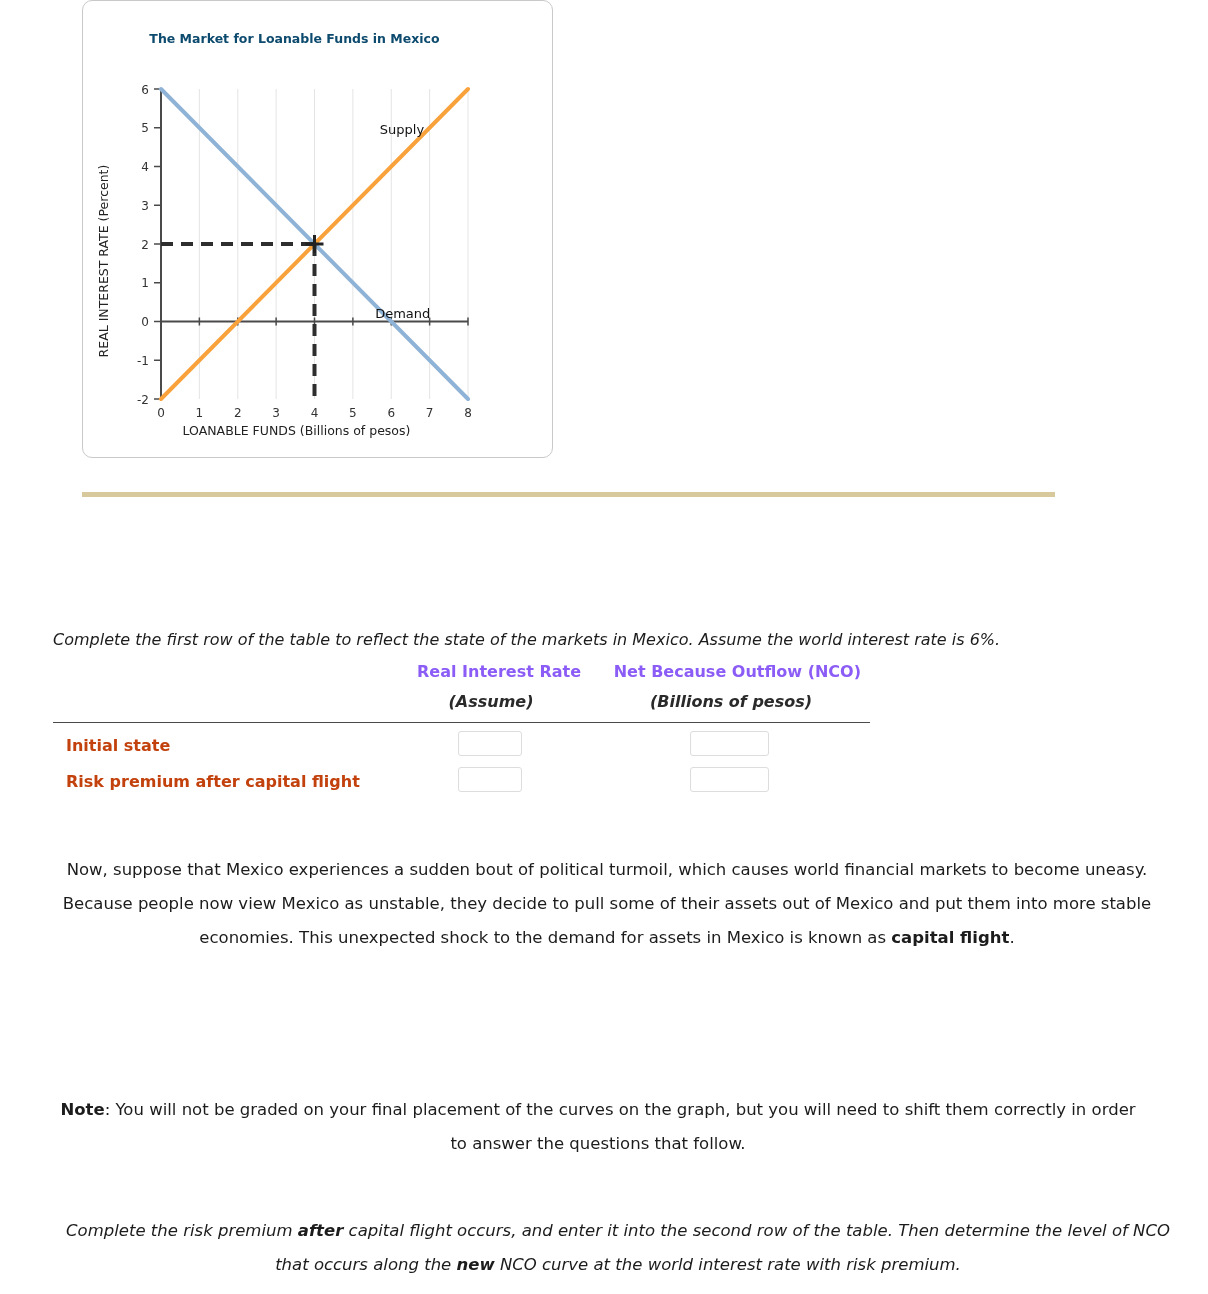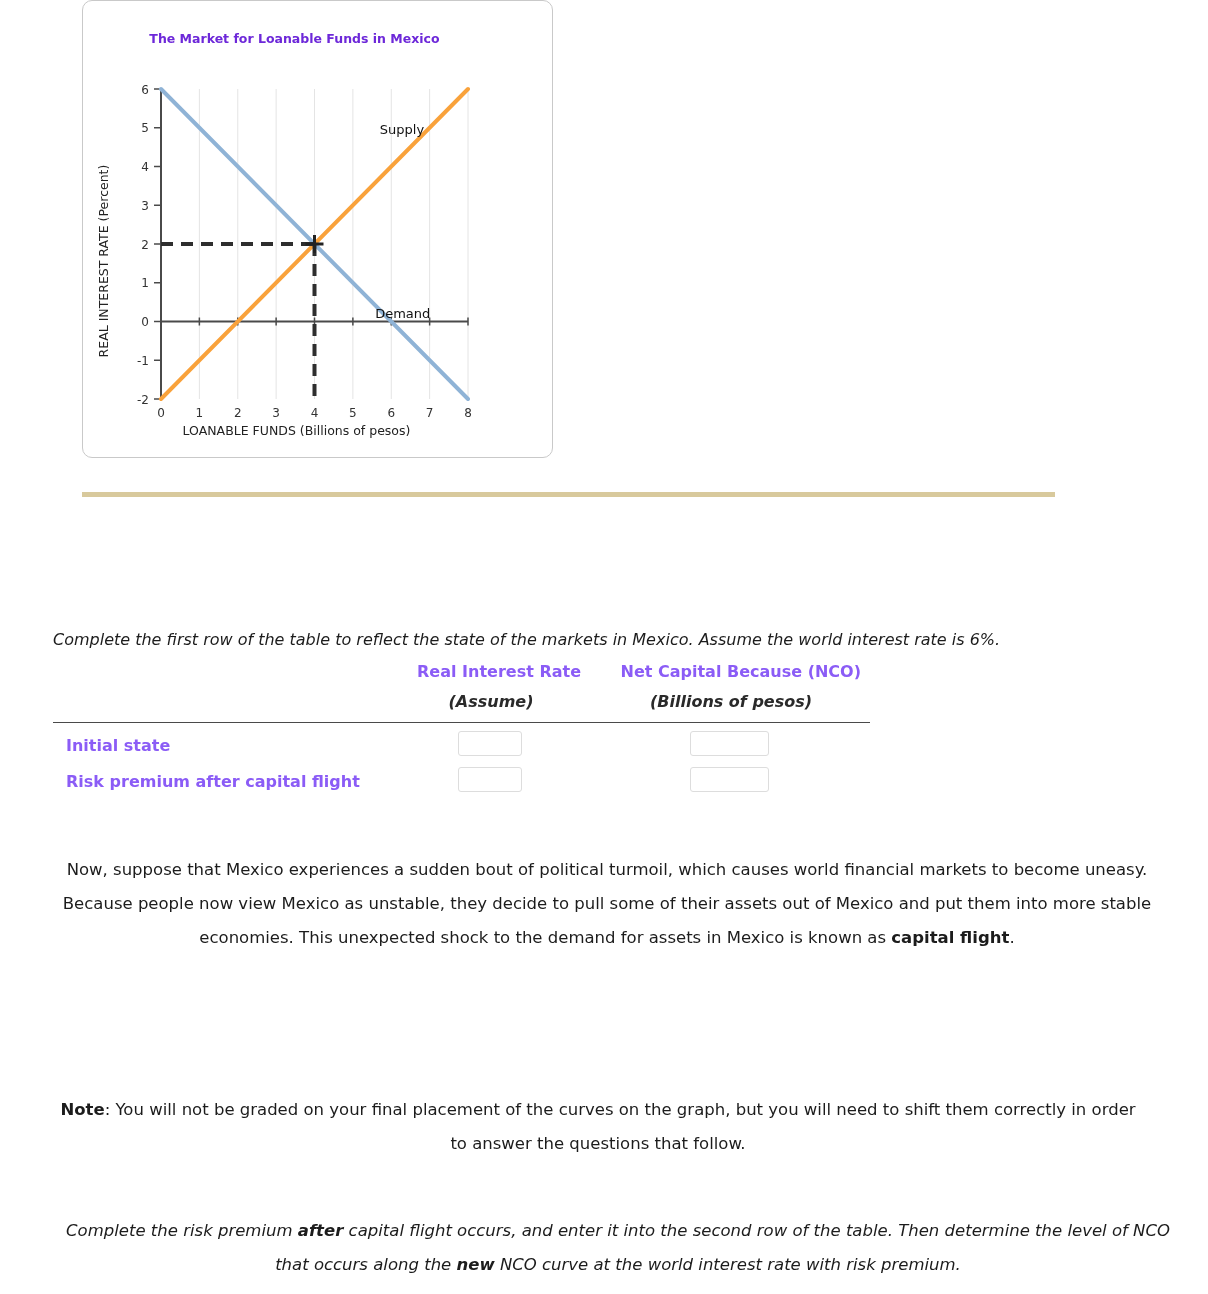--- a/index.html
+++ b/index.html
@@ -3,41 +3,41 @@
 <meta charset="utf-8">
 <style>
   html,body { margin:0; padding:0; background:#ffffff; }
   body { font-family:"DejaVu Sans","Liberation Sans",sans-serif; color:#202020; }
   .page { position:relative; width:1208px; height:1294px; background:#fff; overflow:hidden; }
 
   
   .chart-panel { position:absolute; left:82px; top:0; width:469px; height:456px;
                  border:1px solid #c9c9c9; border-radius:10px; background:#fff; }
   .chart-title { position:absolute; top:30px; left:58px; width:307px; text-align:center;
-                 font-weight:bold; font-size:12.5px; color:#6d28d9; }
+                 font-weight:bold; font-size:12.5px; color:#0c4a6e; }
   .y-axis-label { position:absolute; left:-94px; top:252px; width:230px; height:16px;
                   text-align:center; transform:rotate(-90deg); font-size:12.5px; color:#222; white-space:nowrap; }
   .x-axis-label { position:absolute; left:60px; top:422px; width:307px; text-align:center;
                   font-size:12.5px; color:#222; }
   svg.chart { position:absolute; left:0; top:0; }
 
   .divider { position:absolute; left:82px; top:492px; width:973px; height:5px; background:#d8c99c; }
 
   .intro { position:absolute; left:53px; top:612px; width:1060px;
            font-style:italic; font-size:16px; line-height:24px; color:#1c1c1c; }
 
   
   .assess-table { position:absolute; left:53px; top:662px; width:820px; height:145px; font-size:16px; }
   .col-header { position:absolute; top:0; text-align:right; font-weight:bold; color:#8b5cf6; }
   .col-sub    { position:absolute; top:30px; text-align:center; font-weight:bold; font-style:italic; color:#2a2a2a; }
   .c1 { left:348px; width:180px; }
   .c2 { left:548px; width:260px; }
   .header-rule { position:absolute; left:0; top:60px; width:817px; border-top:1px solid #4a4a4a; }
   .t-row { position:absolute; left:0; width:100%; height:34px; }
-  .row-label { position:absolute; left:13px; top:8px; font-weight:bold; color:#8b5cf6; white-space:nowrap; }
+  .row-label { position:absolute; left:13px; top:8px; font-weight:bold; color:#c2410c; white-space:nowrap; }
   .cell-input { position:absolute; height:25px; border:1px solid #dddddd; border-radius:3px;
                 background:#fff; font-size:14px; padding:0 6px; box-sizing:border-box;
                 font-family:"DejaVu Sans","Liberation Sans",sans-serif; }
   .in-rate { left:405px; top:3px; width:64px; }
   .in-nco  { left:637px; top:3px; width:79px; }
   .row-1 { top:66px; }
   .row-2 { top:102px; }
 
   
   .para { position:absolute; left:53px; font-size:16.5px; line-height:34px; color:#1c1c1c;text-align:center; }
@@ -113,21 +113,21 @@
     <div class="x-axis-label">LOANABLE FUNDS (Billions of pesos)</div>
   </div>
 
   <div class="divider"></div>
 
   <p class="intro">Complete the first row of the table to reflect the state of the markets in Mexico. Assume the world interest rate is 6%.</p>
 
   <div class="assess-table">
     <div class="col-header c1">Real Interest Rate</div>
     <div class="col-sub c1">(Assume)</div>
-    <div class="col-header c2">Net Capital Because (NCO)</div>
+    <div class="col-header c2">Net Because Outflow (NCO)</div>
     <div class="col-sub c2">(Billions of pesos)</div>
     <div class="header-rule"></div>
 
     <div class="t-row row-1">
       <span class="row-label">Initial state</span>
       <input type="text" class="cell-input in-rate" value="" style="">
       <input type="text" class="cell-input in-nco" value="" style="">
     </div>
 
     <div class="t-row row-2">

